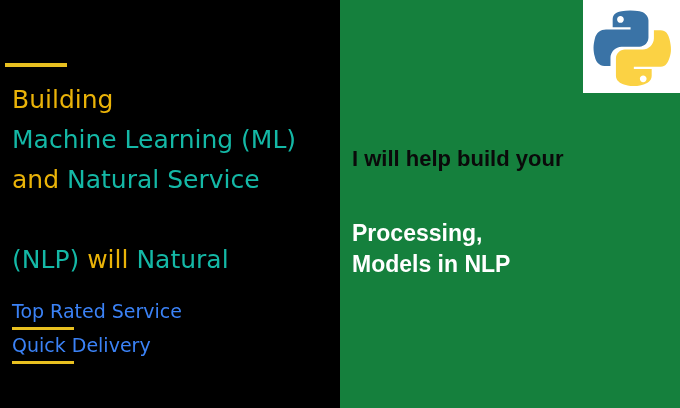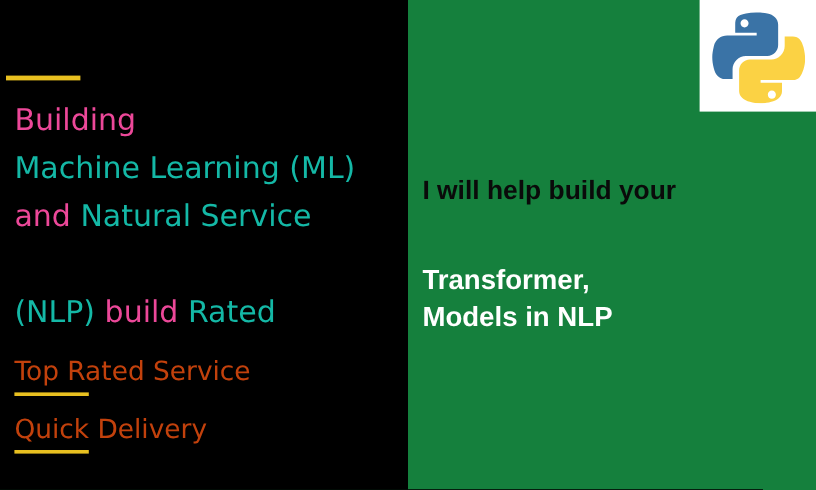--- a/index.html
+++ b/index.html
@@ -46,34 +46,34 @@
     top: 80px;
     width: 320px;
     font-family: "DejaVu Sans", sans-serif;
     font-size: 25px;
     line-height: 40px;
     font-weight: 400;
     color: #FFFFFF;
     letter-spacing: 0px;
   }
   .headline .hl-blue { color: #14b8a6; }
-  .headline .hl-white { color: #ec4899; }
+  .headline .hl-white { color: #eab308; }
 
   .badge-block {
     position: absolute;
     left: 12px;
   }
   .badge-top { top: 300px; }
-  .badge-bottom { top: 348px; }
+  .badge-bottom { top: 334px; }
 
   .badge-text {
     font-family: "DejaVu Sans", sans-serif;
-    font-size: 22px;
+    font-size: 19px;
     line-height: 22px;
-    color: #c2410c;
+    color: #3b82f6;
     font-weight: 400;
     white-space: nowrap;
   }
   .rule-under {
     margin-top: 5px;
     width: 62px;
     height: 3px;
     background: #E8C020;
   }
 
@@ -138,41 +138,41 @@
 
   <div class="left-panel">
 
     <div class="rule rule-top"></div>
 
     <div class="headline">
       <span class="hl-white">Building</span><br>
       <span class="hl-blue">Machine Learning (ML)</span><br>
       <span class="hl-white">and </span><span class="hl-blue">Natural Service</span><br>
       <br>
-      <span class="hl-blue">(NLP)</span><span class="hl-white"> build </span><span class="hl-blue">Rated</span>
+      <span class="hl-blue">(NLP)</span><span class="hl-white"> will </span><span class="hl-blue">Natural</span>
     </div>
 
     <div class="badge-block badge-top">
       <div class="badge-text">Top Rated Service</div>
       <div class="rule-under"></div>
     </div>
 
     <div class="badge-block badge-bottom">
       <div class="badge-text">Quick Delivery</div>
       <div class="rule-under"></div>
     </div>
 
   </div>
 
   <div class="right-panel">
 
     <div class="right-kicker">I will help build your</div>
 
     <div class="right-body">
-      <span class="bodyline">Transformer,</span>
+      <span class="bodyline">Processing,</span>
       <span class="bodyline">Models in NLP</span>
     </div>
 
     <div class="logo-plate">
       <svg viewBox="0 0 110 110" aria-hidden="true">
 
         <path fill="#3A73A6" d="M53.8 6.2c-4.2 0-8.2.36-11.7 1-10.4 1.84-12.3 5.68-12.3 12.77v9.36h24.6v3.12H20.6c-7.14 0-13.4 4.29-15.35 12.46-2.25 9.36-2.35 15.2 0 25 1.75 7.28 5.93 12.46 13.07 12.46h8.46V71.16c0-8.1 7.02-15.26 15.35-15.26h24.57c6.83 0 12.3-5.63 12.3-12.49V19.97c0-6.66-5.62-11.67-12.3-12.77-4.23-.7-8.62-1.02-12.9-1zM40.5 13.74c2.54 0 4.62 2.11 4.62 4.71 0 2.59-2.08 4.68-4.62 4.68-2.55 0-4.62-2.09-4.62-4.68 0-2.6 2.07-4.71 4.62-4.71z"></path>
 
         <path fill="#FBD244" d="M86.5 32.45v11.96c0 8.45-7.17 15.56-15.35 15.56H46.58c-6.72 0-12.3 5.76-12.3 12.49v23.44c0 6.67 5.8 10.59 12.3 12.5 7.79 2.29 15.26 2.7 24.57 0 6.2-1.8 12.3-5.42 12.3-12.5v-9.36H58.9v-3.12h36.87c7.14 0 9.8-4.98 12.3-12.46 2.57-7.7 2.46-15.11 0-25-1.77-7.11-5.15-12.46-12.3-12.46H86.5zM71.8 95.5c2.55 0 4.62 2.09 4.62 4.68 0 2.6-2.07 4.71-4.62 4.71-2.54 0-4.62-2.11-4.62-4.71 0-2.59 2.08-4.68 4.62-4.68z"></path>
       </svg>

